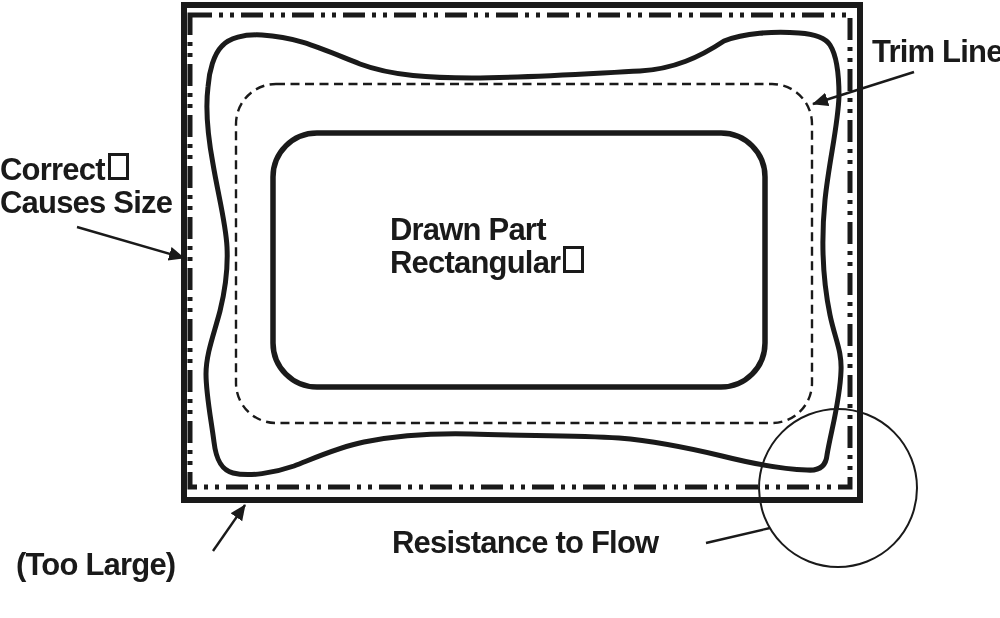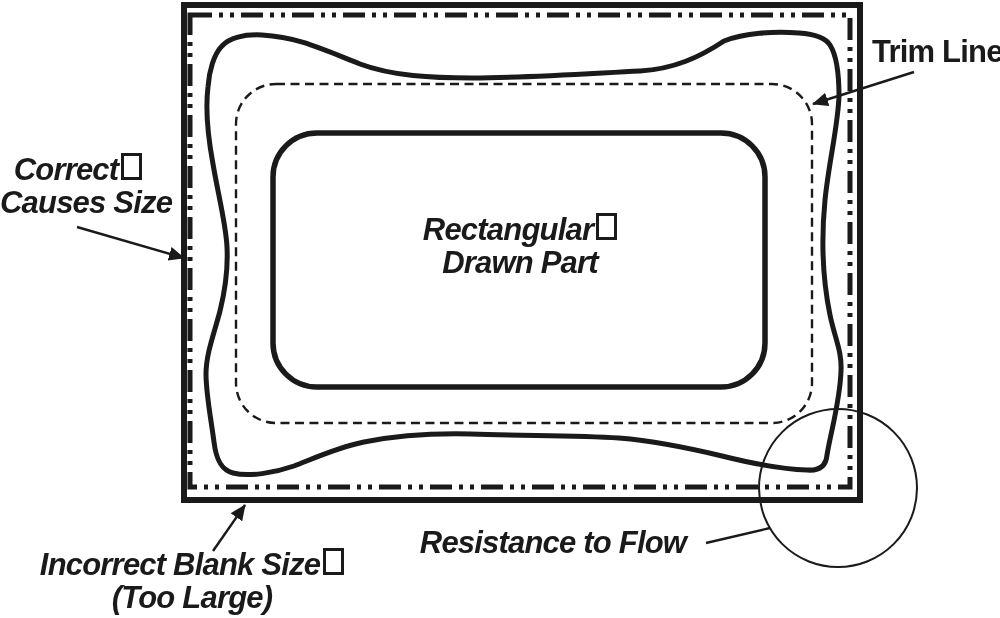--- a/index.html
+++ b/index.html
@@ -21,21 +21,21 @@
   .part      { stroke-width:5.5; }
   .circle    { stroke-width:2; }
   .leader    { stroke-width:2.4; }
   #ah path   { fill:var(--ink); stroke:none; }
 
   
   .label {
     position:absolute; font-weight:bold; font-size:31px;
     letter-spacing:-0.8px; line-height:33px; white-space:nowrap;
   }
-  .center { text-align:center;font-style:italic; }
+  .center { text-align:left; }
   .line { display:block; }
   .tofu {
     display:inline-block; width:15px; height:21px;
     border:3px solid var(--ink); margin-left:3px;
   }
 </style>
 </head>
 <body>
 
 <div class="stage">
@@ -96,26 +96,25 @@
   <div class="label" style="left:872px; top:35px;">
     <span class="line">Trim Line</span>
   </div>
 
   <div class="label center" style="left:0px; top:153px; width:156px;">
     <span class="line"><span>Correct</span><span class="tofu"></span></span>
     <span class="line">Causes Size</span>
   </div>
 
   <div class="label center" style="left:390px; top:213px; width:260px;">
+    <span class="line">Drawn Part</span>
     <span class="line"><span>Rectangular</span><span class="tofu"></span></span>
-    <span class="line">Drawn Part</span>
   </div>
 
   <div class="label center" style="left:16px; top:548px; width:352px;">
-    <span class="line"><span>Incorrect Blank Size</span><span class="tofu"></span></span>
     <span class="line">(Too Large)</span>
   </div>
 
   <div class="label center" style="left:392px; top:526px; width:322px;">
     <span class="line">Resistance to Flow</span>
   </div>
 
 </div>
 
 </body></html>

